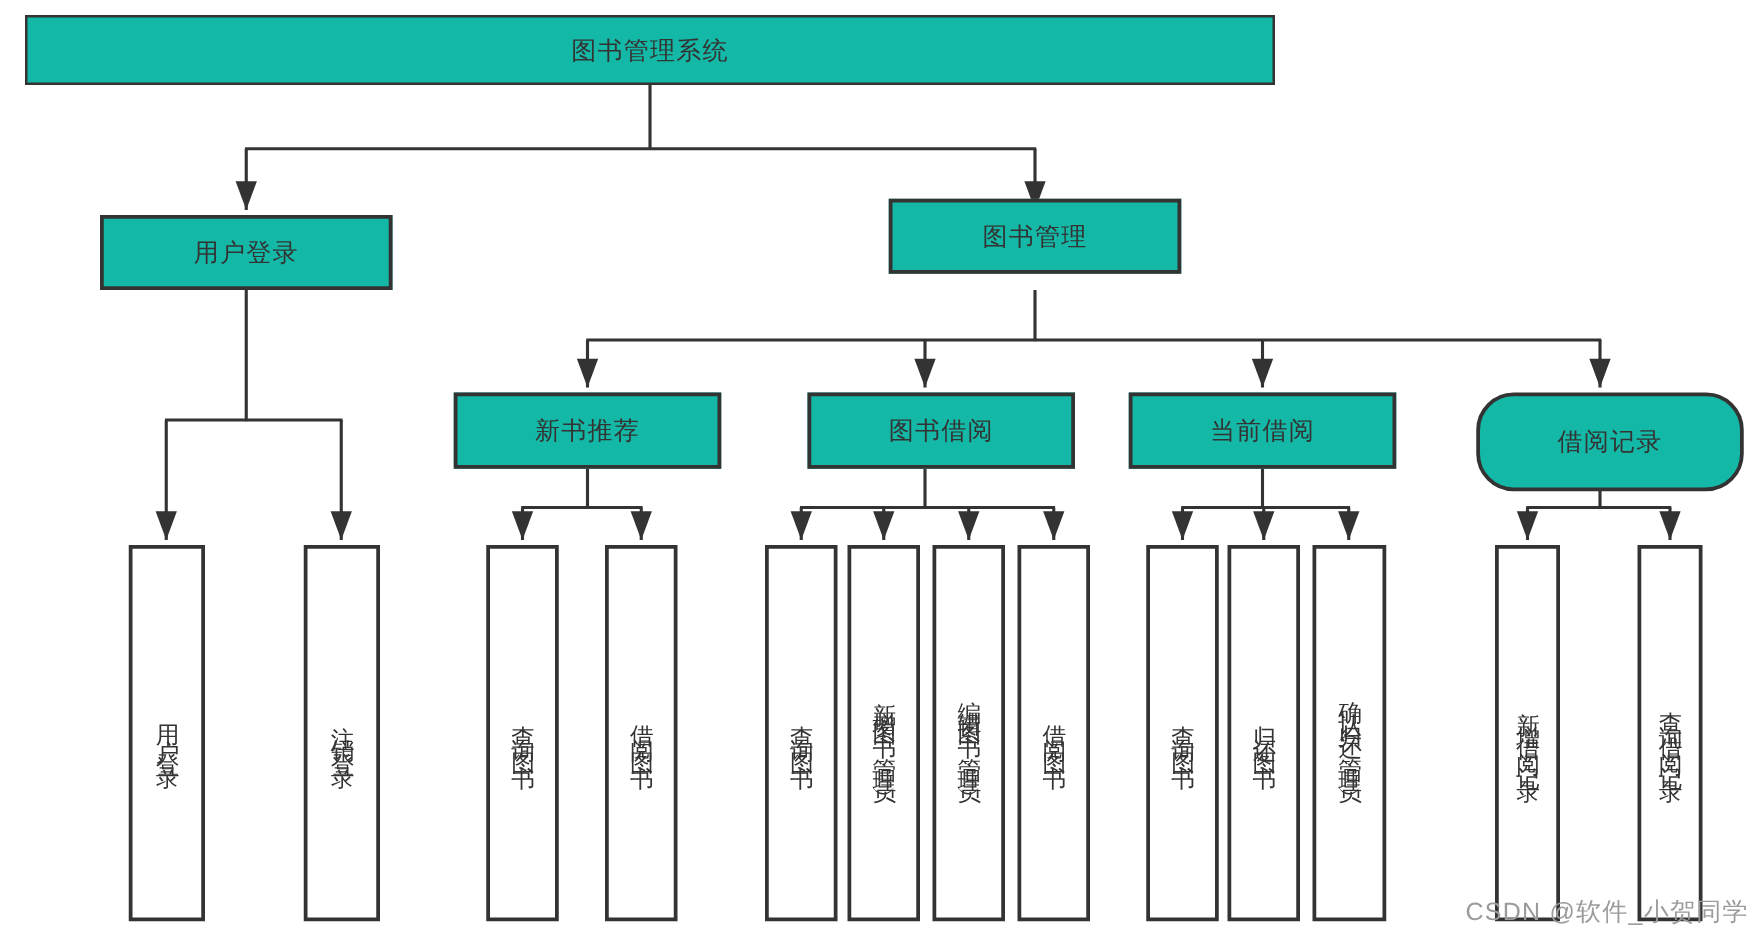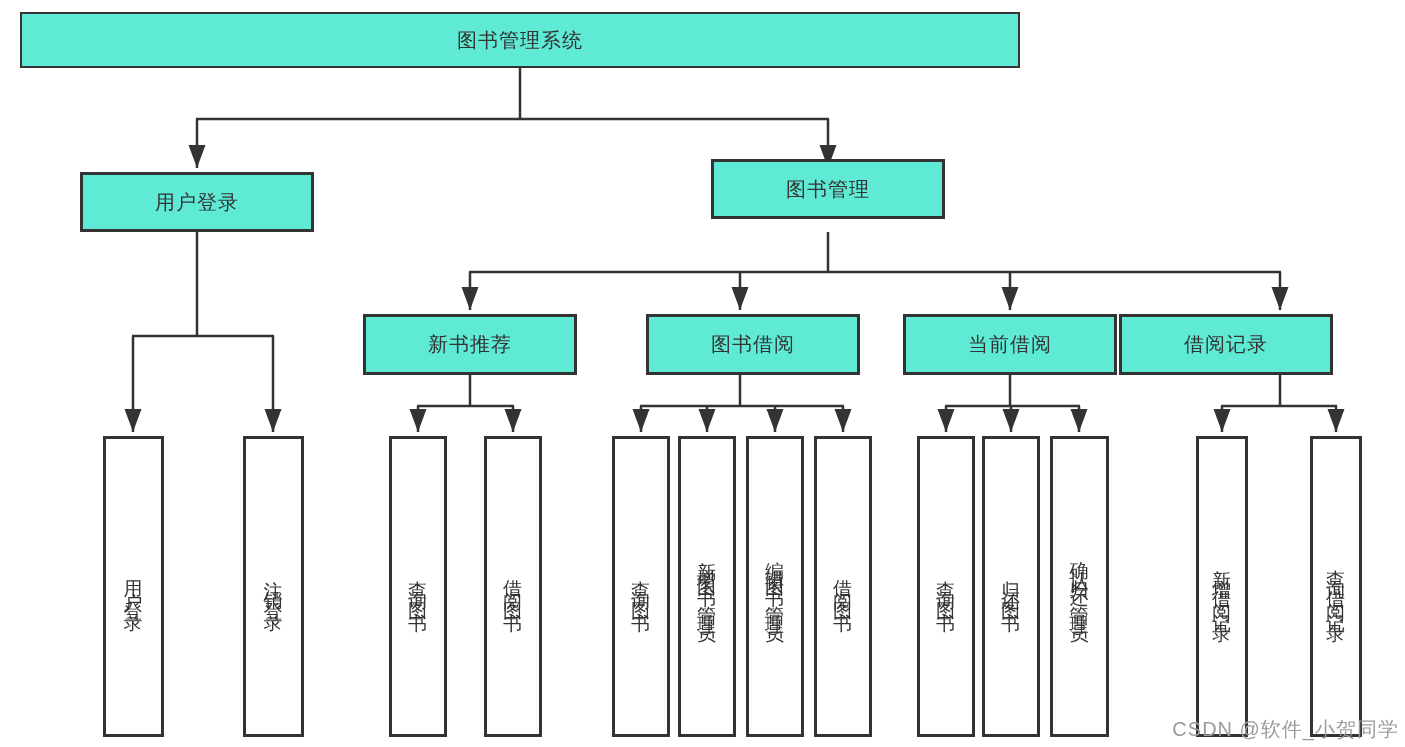--- a/index.html
+++ b/index.html
@@ -13,21 +13,21 @@
     overflow: hidden;
   }
   .connectors {
     position: absolute;
     left: 0; top: 0;
     width: 1405px; height: 747px;
     pointer-events: none;
   }
   .node {
     position: absolute;
-    background: #5eead4;
+    background: #14b8a6;
     border: 3px solid #333333;
     box-sizing: border-box;
     display: flex;
     align-items: center;
     justify-content: center;
     font-size: 20px;
     letter-spacing: 1px;
     white-space: nowrap;
   }
   .node.root { border-width: 2px; }
@@ -126,21 +126,21 @@
 
   <div class="node" style="left:363px; top:314px; width:214px; height:61px;">
     <span>新书推荐</span>
   </div>
   <div class="node" style="left:646px; top:314px; width:214px; height:61px;">
     <span>图书借阅</span>
   </div>
   <div class="node" style="left:903px; top:314px; width:214px; height:61px;">
     <span>当前借阅</span>
   </div>
-  <div class="node" style="left:1119px; top:314px; width:214px; height:61px;">
+  <div class="node" style="left:1181px; top:314px; width:214px; height:79px;border-radius:30px;">
     <span>借阅记录</span>
   </div>
 
   <div class="leaf" style="left:103px; top:436px; width:61px; height:301px;">
     <span class="leaf-label">用户登录</span>
   </div>
   <div class="leaf" style="left:243px; top:436px; width:61px; height:301px;">
     <span class="leaf-label">注销登录</span>
   </div>
 

